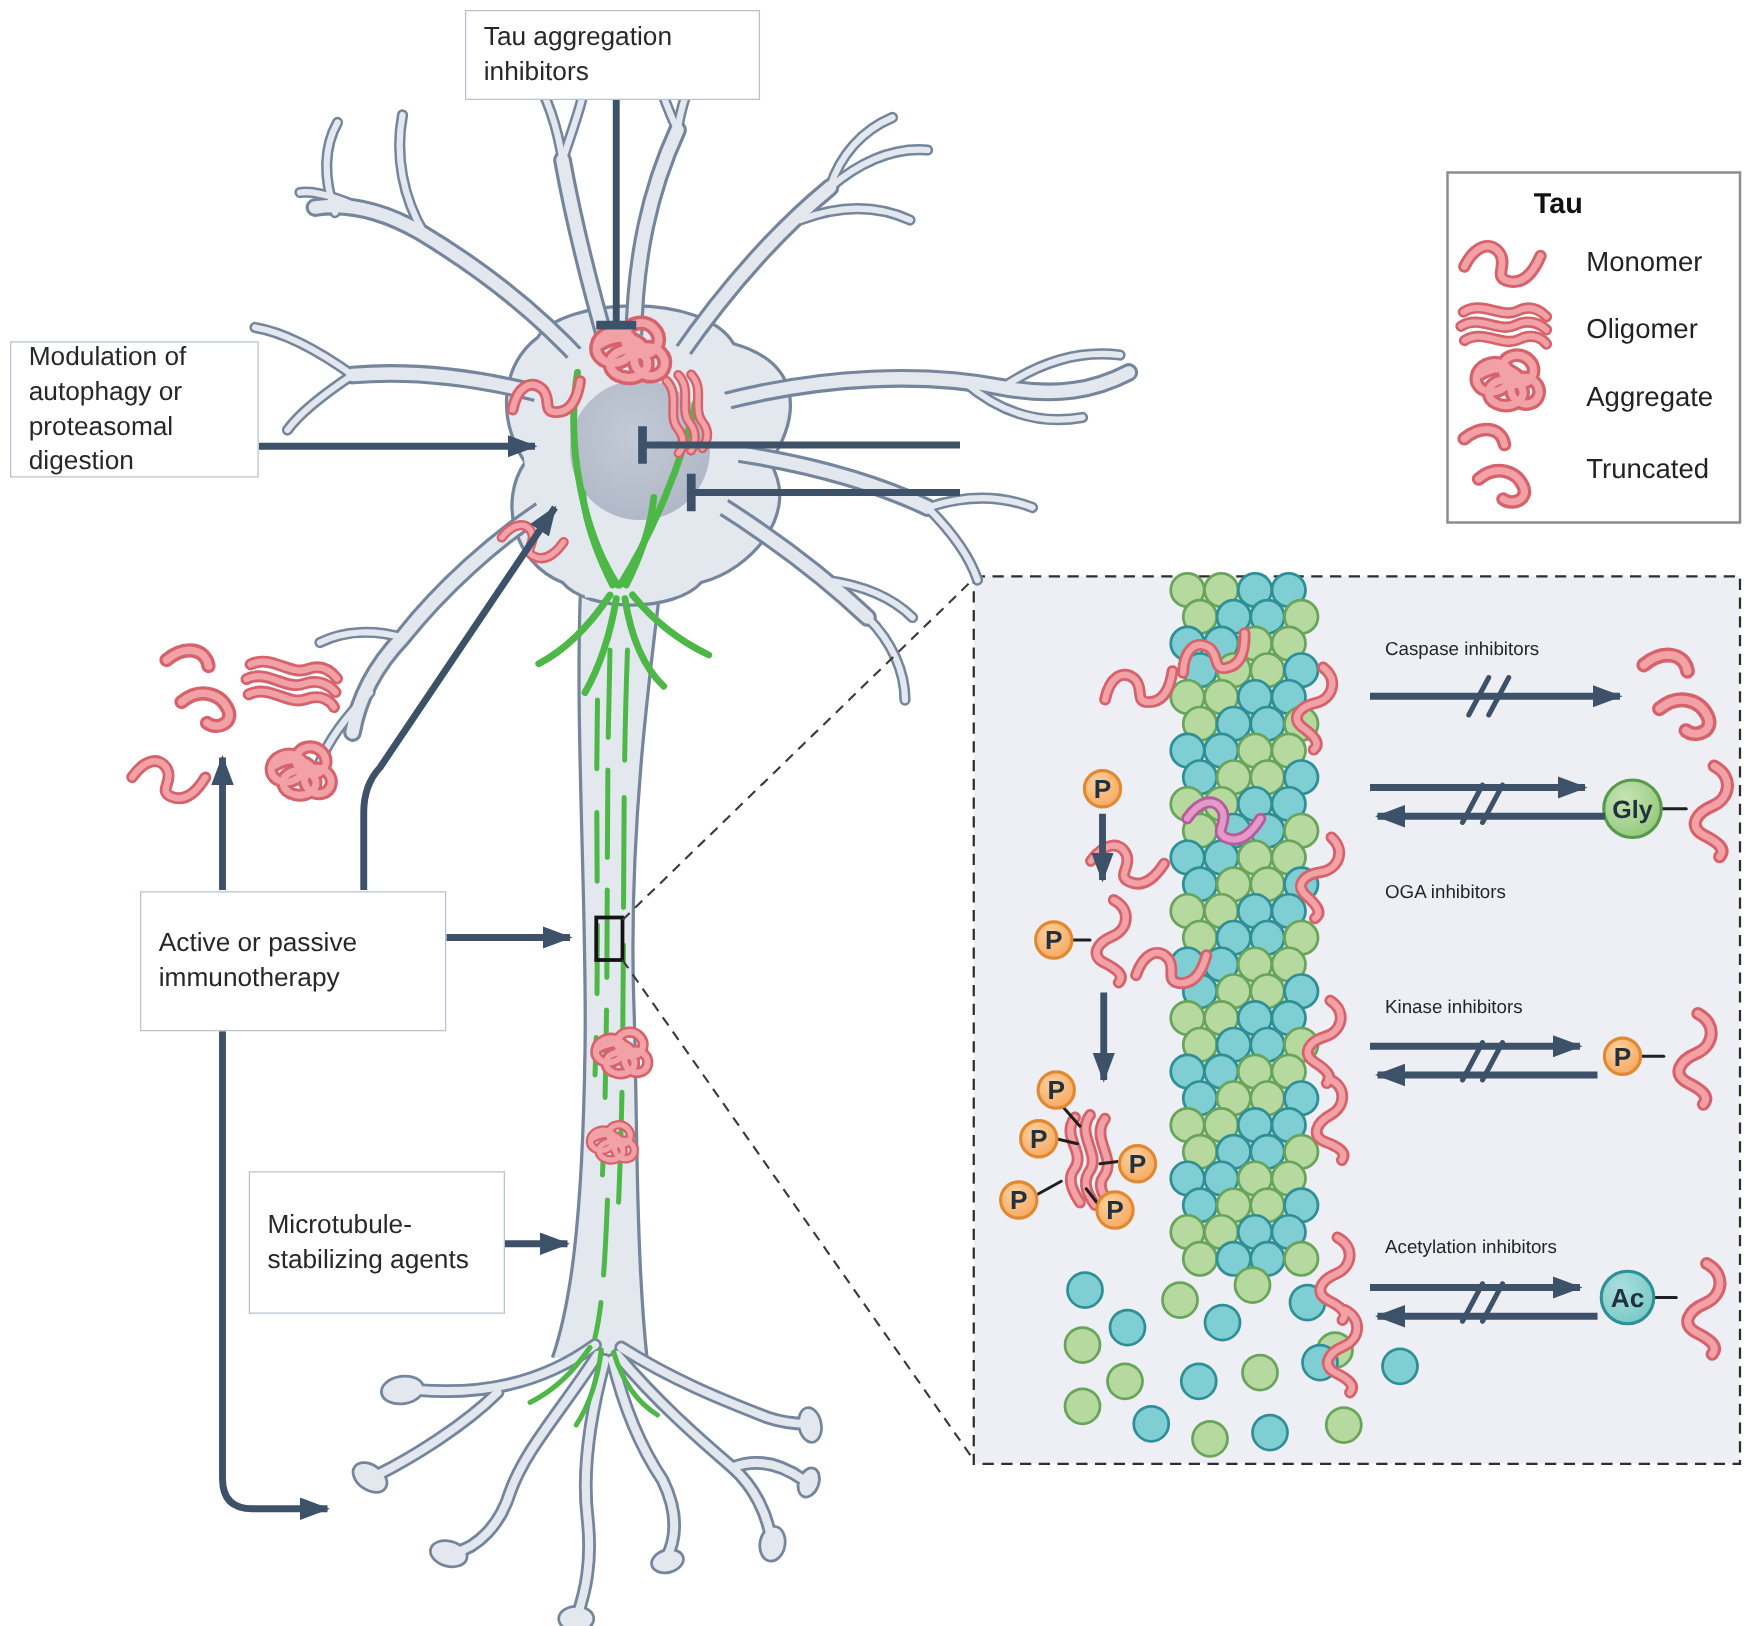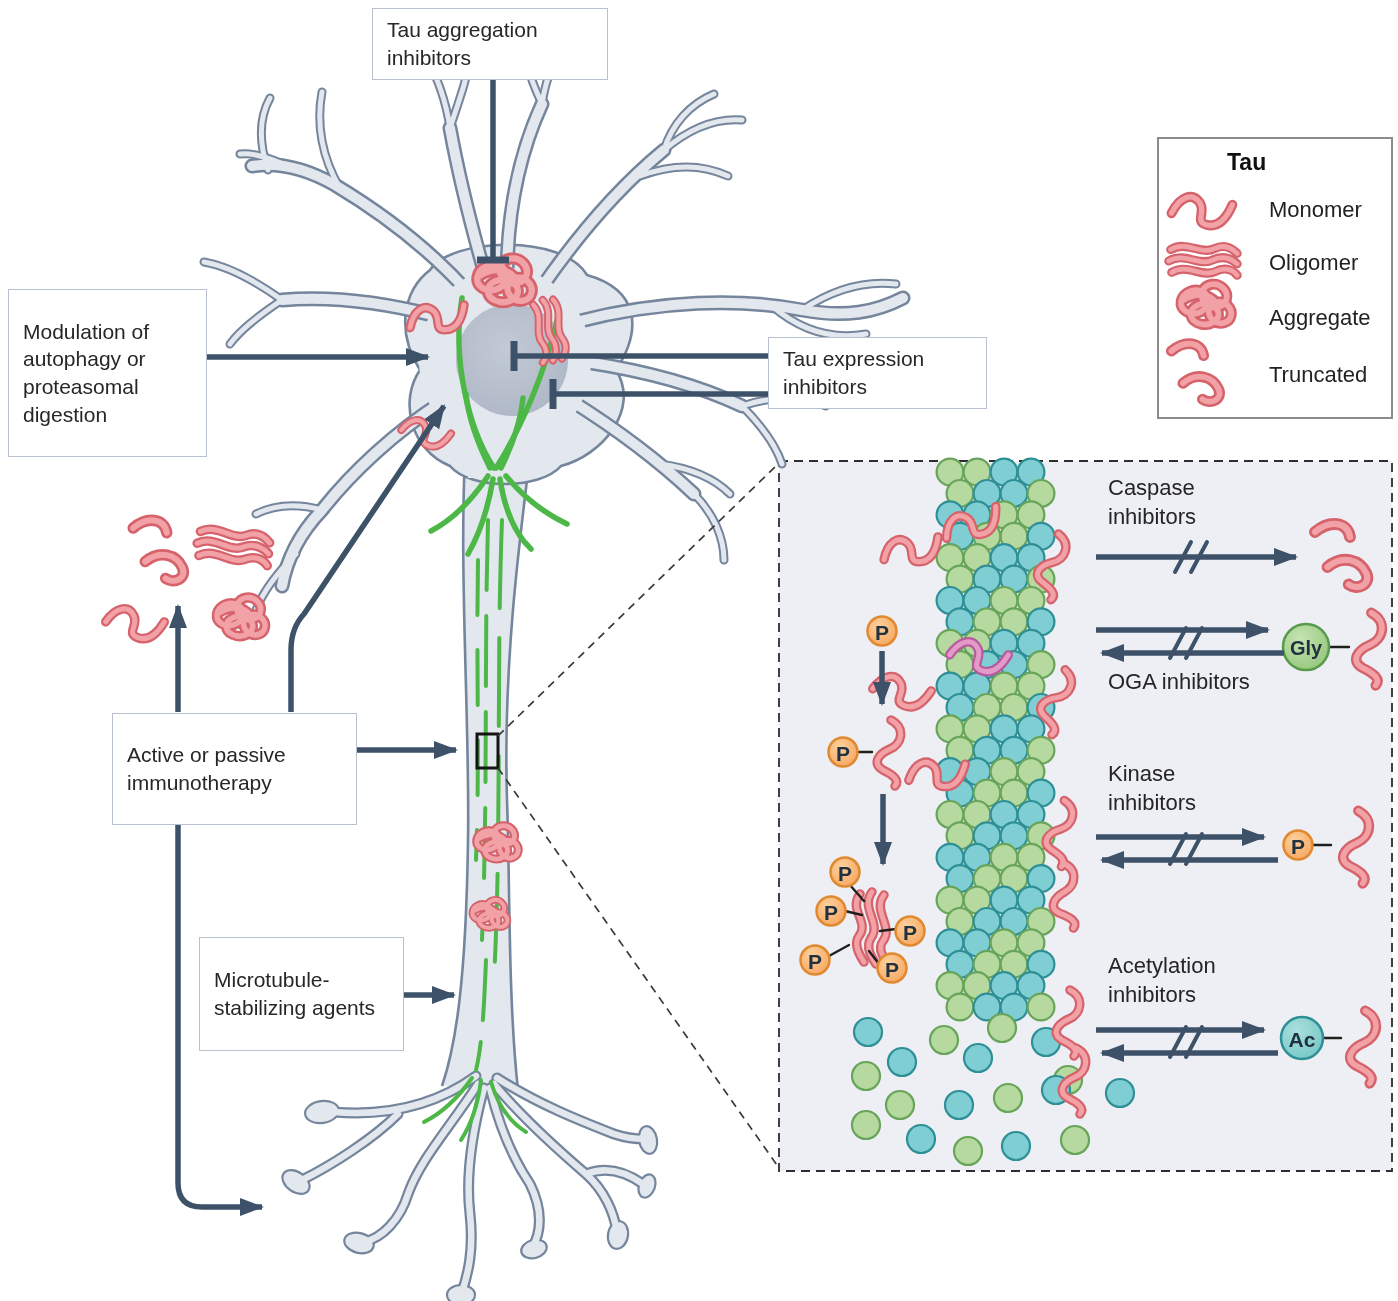--- a/index.html
+++ b/index.html
@@ -12,21 +12,21 @@
           box-sizing:border-box;display:flex;align-items:center;
           padding:28px 14px;font-size:21px;line-height:1.32;color:#272727;}
 
   
   .legend{position:absolute;left:1157px;top:137px;width:236px;height:282px;
           border:2px solid #8c8c8c;box-sizing:border-box;background:transparent;}
   .legend-title{position:absolute;left:20px;top:10px;font-size:23px;font-weight:bold;color:#111;margin-left:48px;}
   .legrow-label{position:absolute;left:97px;width:130px;font-size:22px;color:#222;margin-left:13px;}
 
   
-  .plabel{position:absolute;width:158px;font-size:22px;line-height:1.3;color:#252525;}
+  .plabel{position:absolute;width:158px;font-size:15px;line-height:1.3;color:#252525;margin-top:36px;}
 
   
   .dendO{stroke:#74859c;stroke-width:15;fill:none;stroke-linecap:round;stroke-linejoin:round}
   .dendI{stroke:#e3e7ee;stroke-width:10;fill:none;stroke-linecap:round;stroke-linejoin:round}
   .twigO{stroke:#74859c;stroke-width:9;fill:none;stroke-linecap:round;stroke-linejoin:round}
   .twigI{stroke:#e3e7ee;stroke-width:5;fill:none;stroke-linecap:round;stroke-linejoin:round}
   .termO{stroke:#74859c;stroke-width:11;fill:none;stroke-linecap:round;stroke-linejoin:round}
   .termI{stroke:#e3e7ee;stroke-width:6.5;fill:none;stroke-linecap:round;stroke-linejoin:round}
   .soma{fill:#e3e7ee;stroke:#74859c;stroke-width:2.6}
   .fillonly{fill:#e3e7ee}
@@ -513,25 +513,22 @@
     <line class="arrow" x1="1096" y1="1030" x2="1264" y2="1030" marker-end="url(#ah)"></line>
     <line class="arrow" x1="1278" y1="1053" x2="1102" y2="1053" marker-end="url(#ah)"></line>
     <line class="slash" x1="1170" y1="1057" x2="1186" y2="1027"></line>
     <line class="slash" x1="1186" y1="1057" x2="1202" y2="1027"></line>
   </g>
 </svg>
 
 <div class="lblbox" style="left:372px;top:8px;width:236px;height:72px">
   <span>Tau aggregation inhibitors</span>
 </div>
-<div class="lblbox" style="left:8px;top:289px;width:199px;height:168px">
+<div class="lblbox" style="left:8px;top:273px;width:199px;height:109px">
   <span>Modulation of autophagy or proteasomal digestion</span>
-</div>
-<div class="lblbox" style="left:768px;top:337px;width:219px;height:72px">
-  <span>Tau expression inhibitors</span>
 </div>
 <div class="lblbox" style="left:112px;top:713px;width:245px;height:112px">
   <span>Active or passive immunotherapy</span>
 </div>
 <div class="lblbox" style="left:199px;top:937px;width:205px;height:114px">
   <span>Microtubule-stabilizing agents</span>
 </div>
 
 <div class="legend">
   <div class="legend-title">Tau</div>

